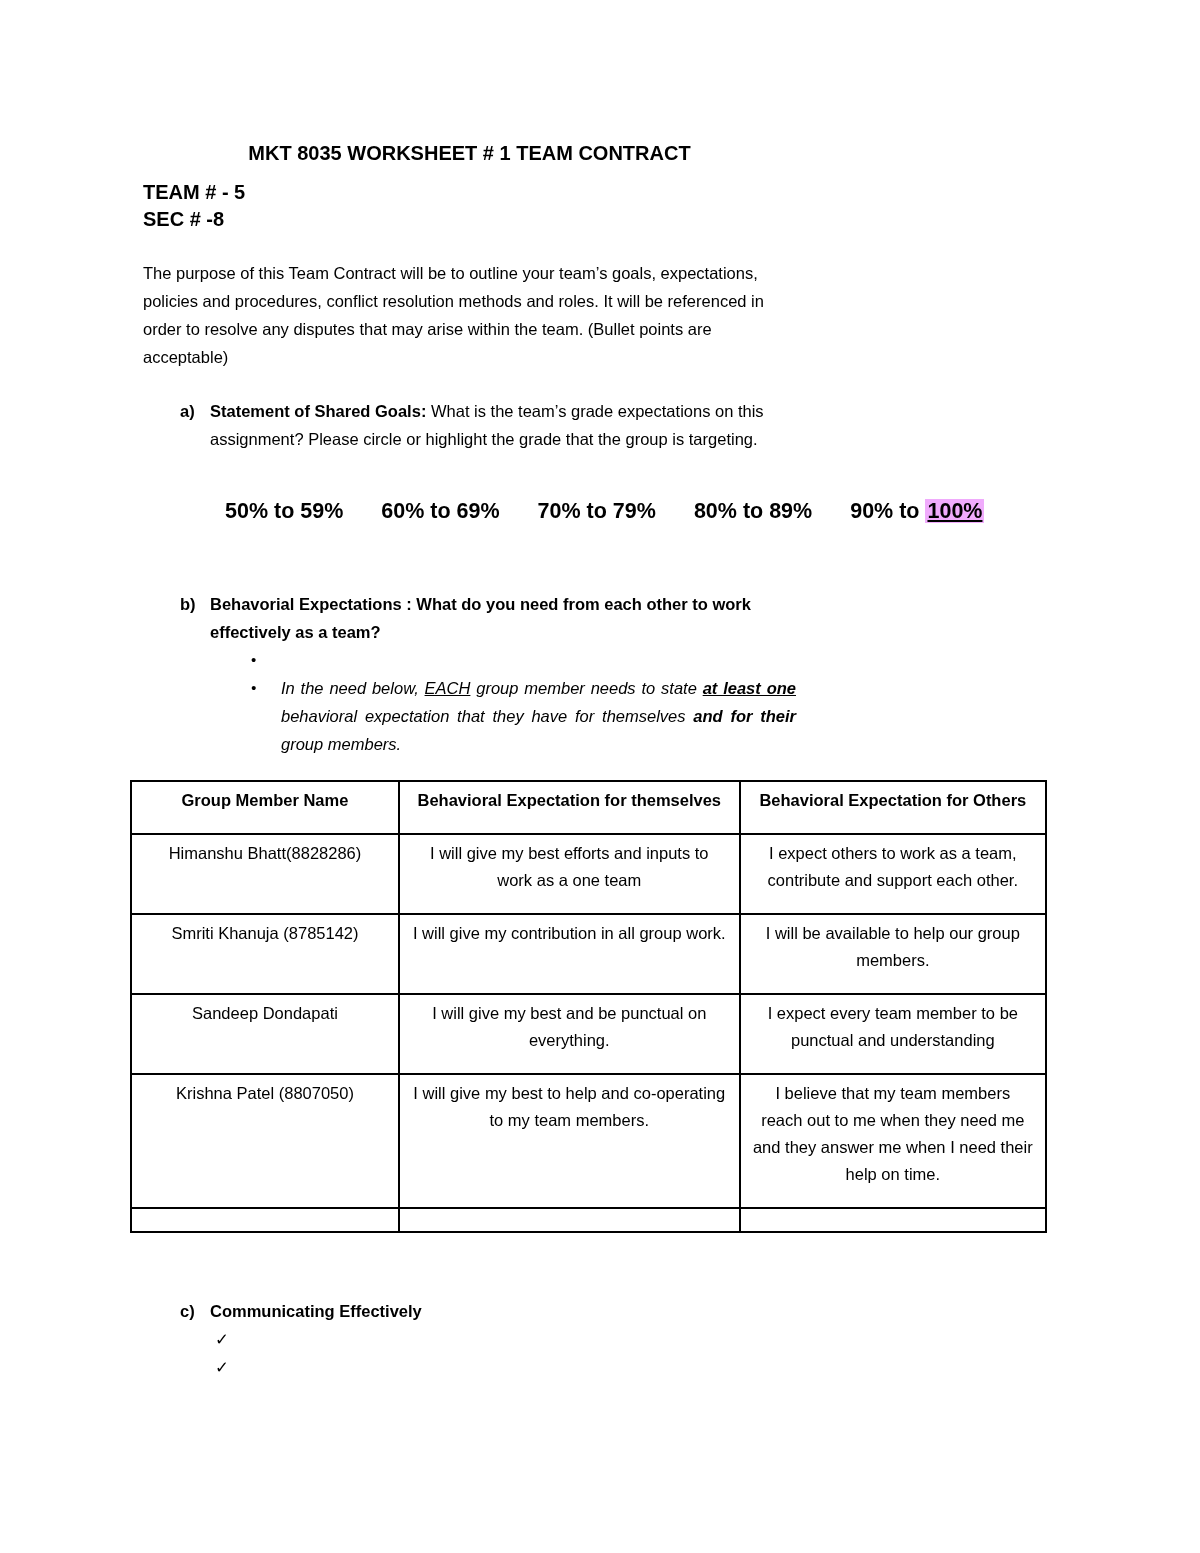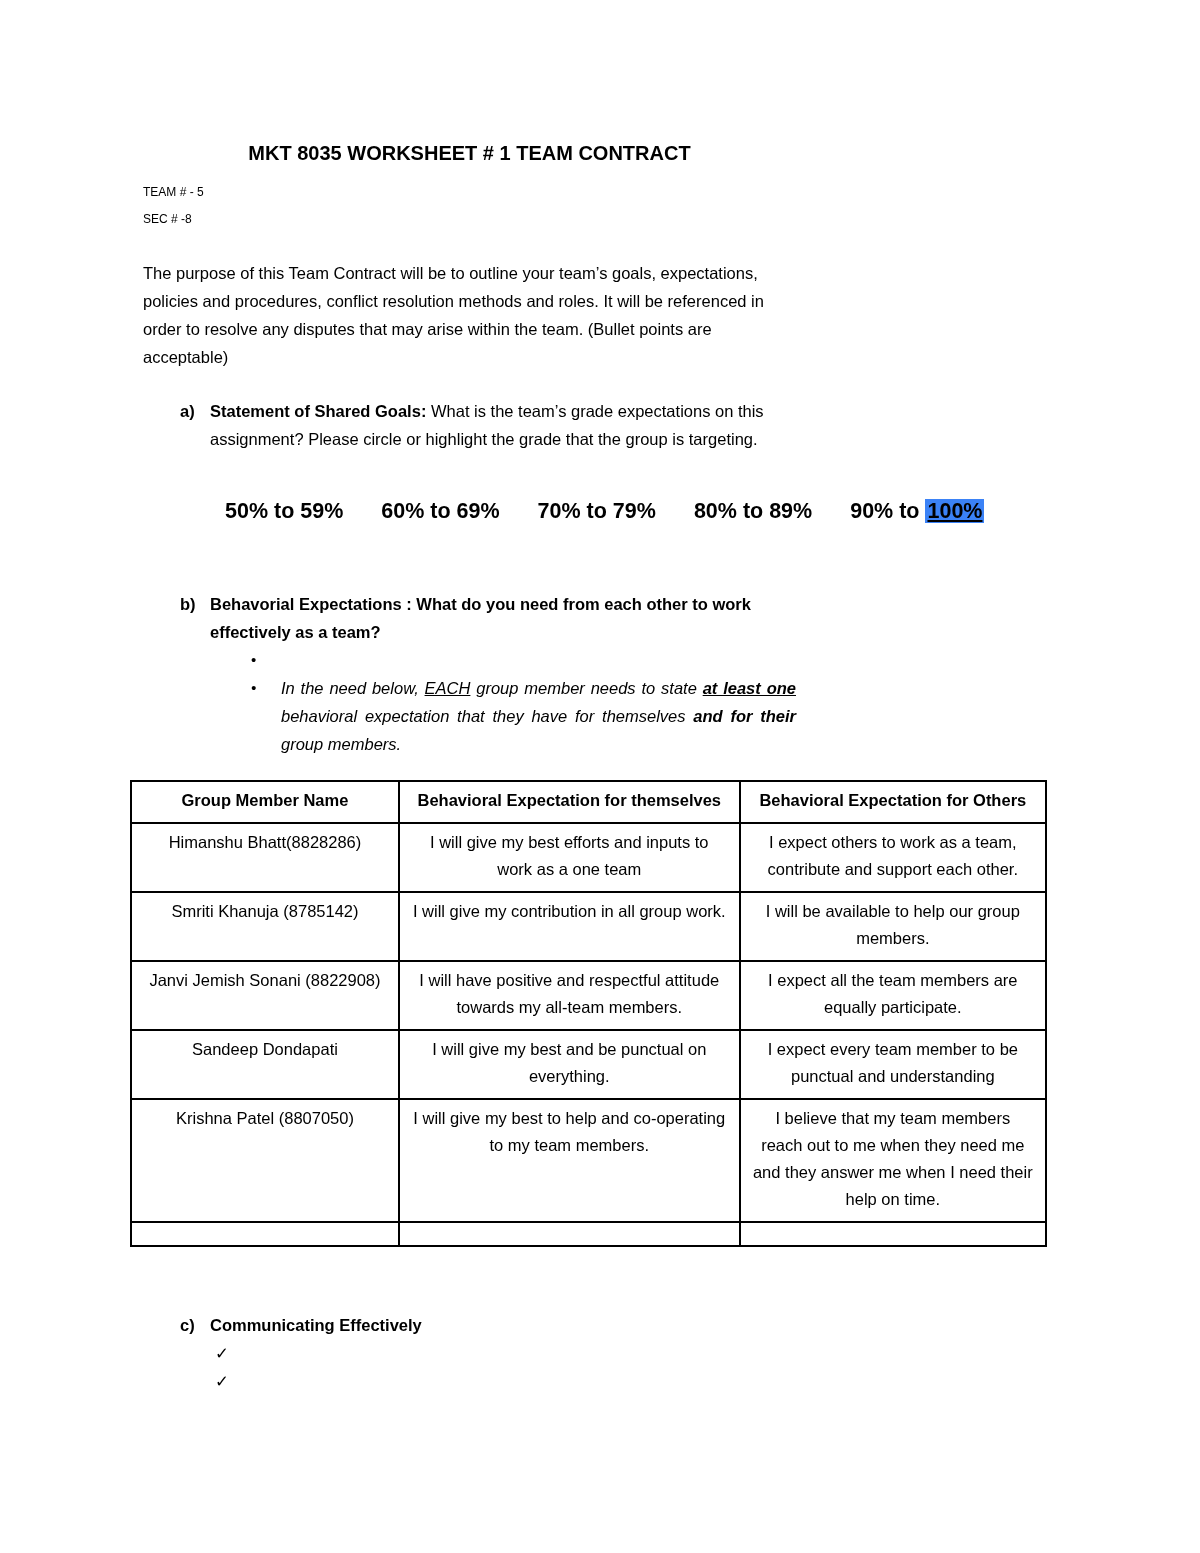--- a/index.html
+++ b/index.html
@@ -16,22 +16,22 @@
     padding: 142px 154px 120px 143px;
     background: #ffffff;
   }
   .doc-title {
     font-size: 20px;
     font-weight: bold;
     text-align: center;
     margin: 0 0 14px 0;
   }
   .meta-line {
-    font-size: 12px;
-    font-weight: normal;
+    font-size: 20px;
+    font-weight: bold;
     line-height: 27px;
     margin: 0;
   }
   .intro {
     font-size: 16.5px;
     line-height: 28px;
     margin: 26px 0 0 0;
   }
   .list-item {
     display: flex;
@@ -47,21 +47,21 @@
   .bold { font-weight: bold; }
   .grades-line {
     margin: 46px 0 0 82px;
     font-size: 21.5px;
     font-weight: bold;
     white-space: nowrap;
   }
   .grade-option { margin-right: 32px; }
   .grade-last { margin-right: 0; }
   .hl {
-    background: #3b82f6;
+    background: #f0abfc;
     padding: 0 2px;
     text-decoration: underline;
   }
   .section-b { margin-top: 66px; }
   .sub-bullet {
     display: flex;
     margin: 0 0 0 108px;
     font-size: 16.5px;
     line-height: 28px;
   }
@@ -79,21 +79,21 @@
   .u { text-decoration: underline; }
   .bu { font-weight: bold; text-decoration: underline; }
   .members-table {
     border-collapse: collapse;
     width: 917px;
     margin: 22px 0 0 -13px;
     table-layout: fixed;
   }
   .members-table th, .members-table td {
     border: 2px solid #000000;
-    padding: 5px 12px 8px 12px;
+    padding: 5px 12px 19px 12px;
     font-size: 16.5px;
     line-height: 27px;
     text-align: center;
     vertical-align: top;
   }
   .members-table th { font-weight: bold; }
   .col-name  { width: 265px; }
   .col-self  { width: 337px; }
   .col-other { width: 303px; }
   .empty-row td { height: 22px; padding: 0; }
@@ -170,25 +170,20 @@
         <td>Himanshu Bhatt(8828286)</td>
         <td>I will give my best efforts and inputs to work as a one team</td>
         <td>I expect others to work as a team, contribute and support each other.</td>
       </tr>
       <tr>
         <td>Smriti Khanuja (8785142)</td>
         <td>I will give my contribution in all group work.</td>
         <td>I will be available to help our group members.</td>
       </tr>
       <tr>
-        <td>Janvi Jemish Sonani (8822908)</td>
-        <td>I will have positive and respectful attitude towards my all-team members.</td>
-        <td>I expect all the team members are equally participate.</td>
-      </tr>
-      <tr>
         <td>Sandeep Dondapati</td>
         <td>I will give my best and be punctual on everything.</td>
         <td>I expect every team member to be punctual and understanding</td>
       </tr>
       <tr>
         <td>Krishna Patel (8807050)</td>
         <td>I will give my best to help and co-operating to my team members.</td>
         <td>I believe that my team members reach out to me when they need me and they answer me when I need their help on time.</td>
       </tr>
       <tr class="empty-row">

